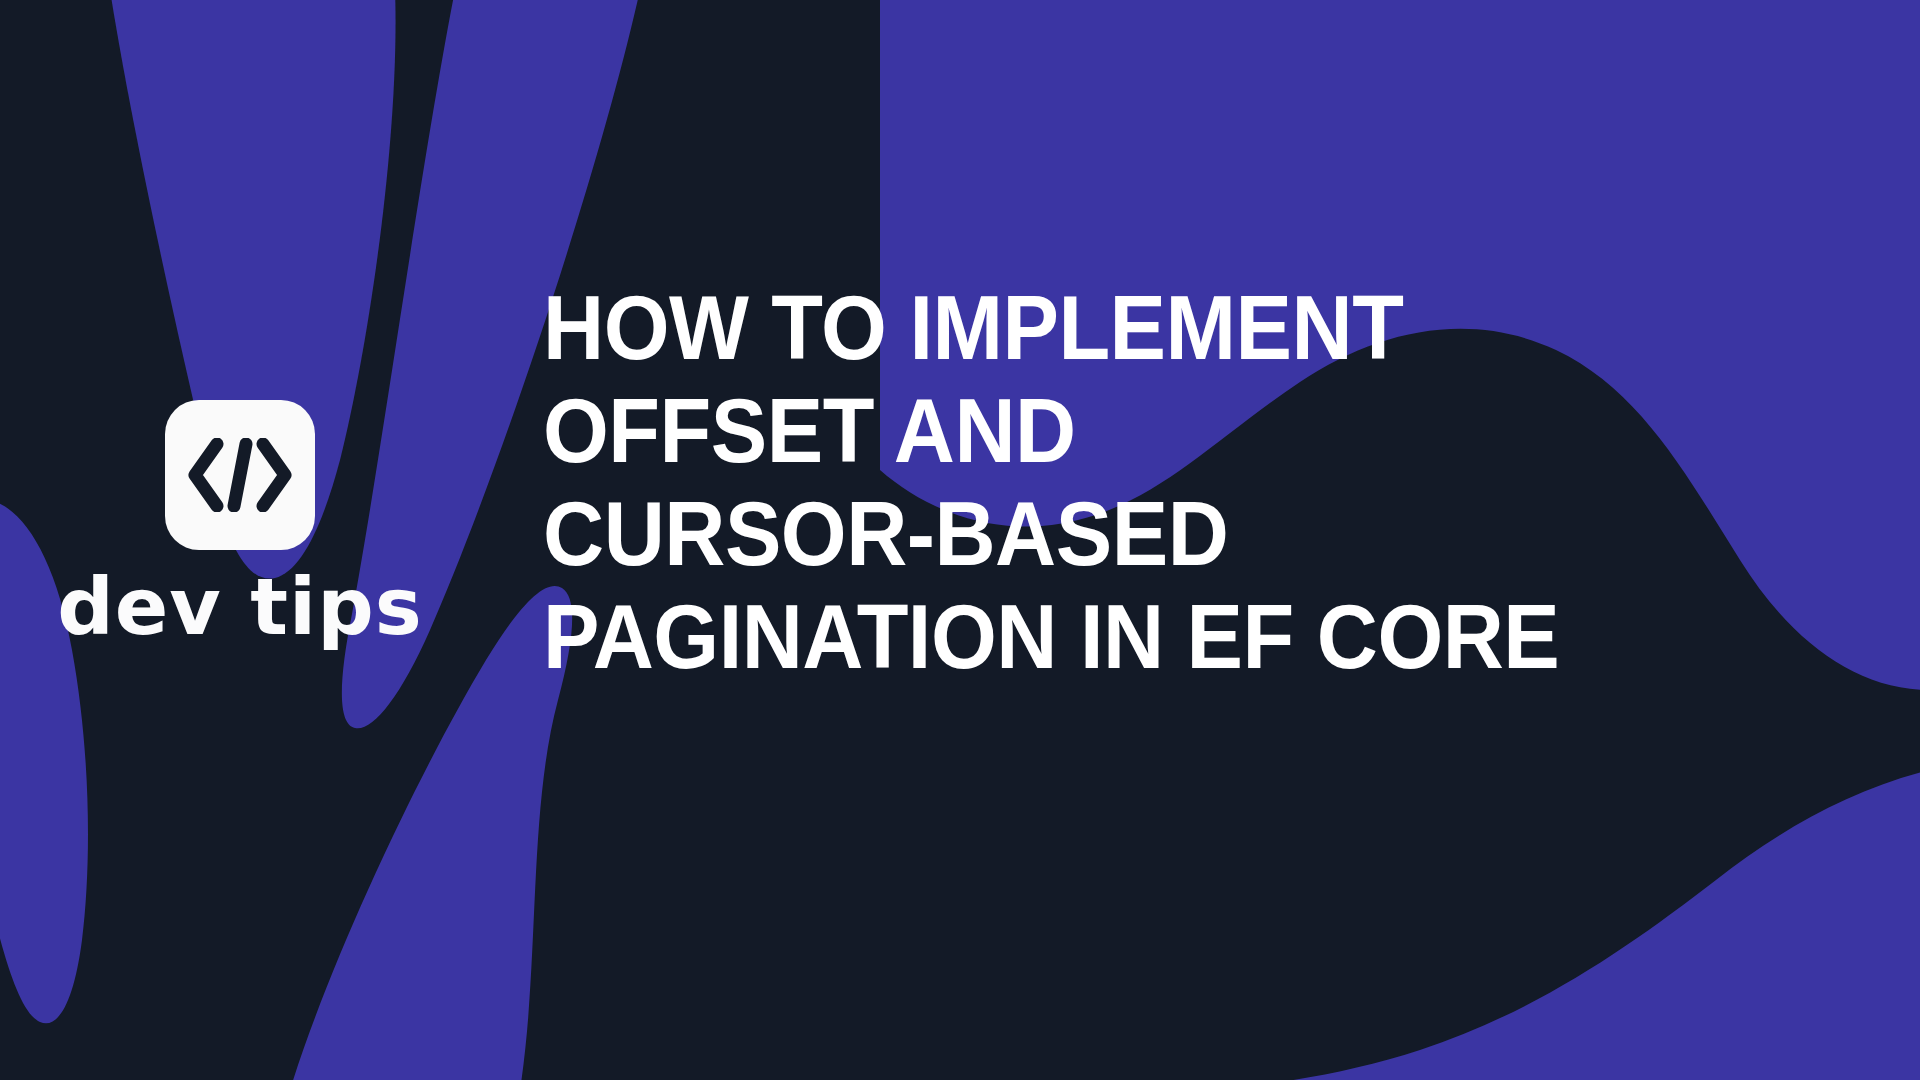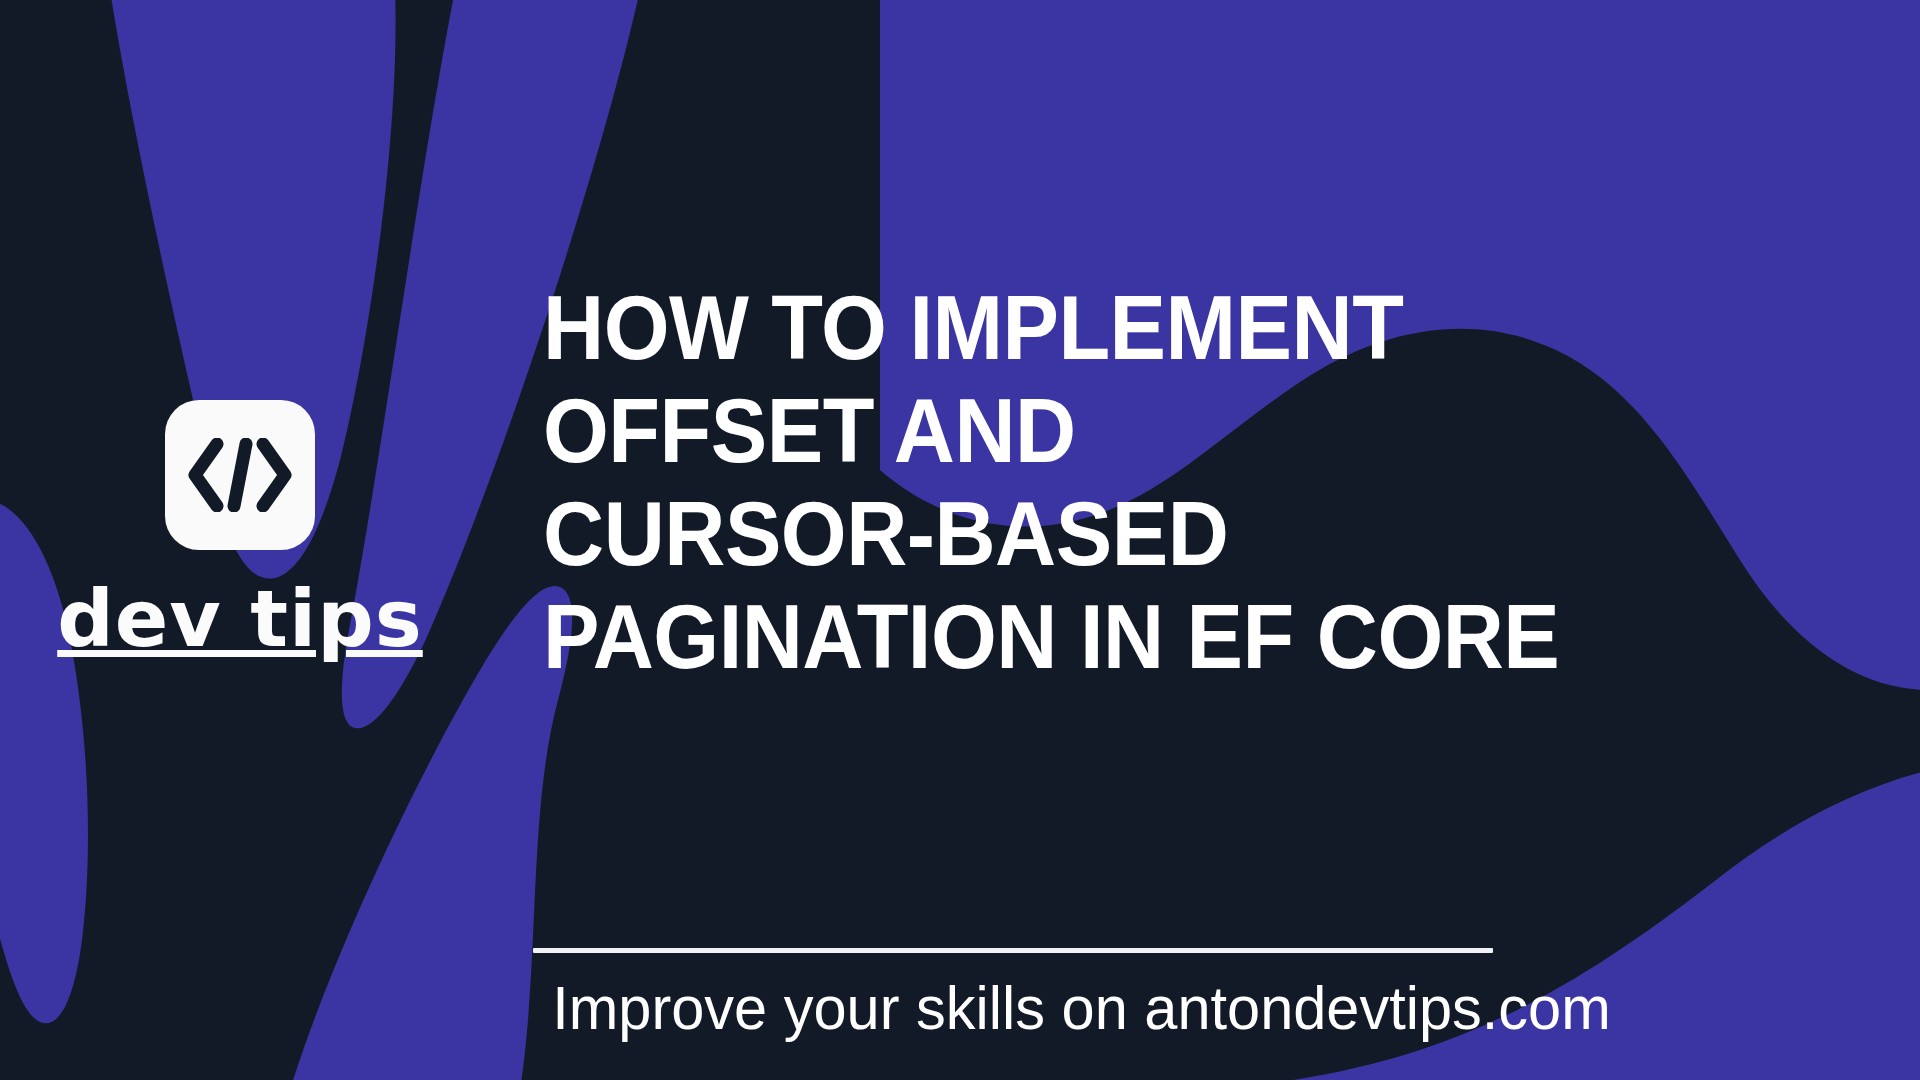--- a/index.html
+++ b/index.html
@@ -42,29 +42,28 @@
     height: 150px;
     border-radius: 34px;
     background: #FAFAFA;
     display: flex;
     align-items: center;
     justify-content: center;
     box-sizing: border-box;
   }
   #logo-mark svg { display: block; }
   #brand-wordmark {
-    margin-top: 30px;
+    margin-top: 18px;
     font-family: "DejaVu Sans", sans-serif;
     font-weight: bold;
     font-size: 79px;
     line-height: 1;
     letter-spacing: 1px;
     color: #FBFBFC;
     white-space: nowrap;
-    text-decoration: underline;
   }
 
   
   #headline {
     position: absolute;
     left: 543px;
     top: 277px;
     width: 1340px;
     margin: 0;
     font-family: "Liberation Sans", sans-serif;
@@ -140,18 +139,14 @@
     <div id="brand-wordmark">dev tips</div>
   </div>
 
   <h1 id="headline">
     <span class="line">HOW TO IMPLEMENT</span>
     <span class="line">OFFSET AND</span>
     <span class="line">CURSOR-BASED</span>
     <span class="line">PAGINATION IN EF CORE</span>
   </h1>
 
-  <div id="footer">
-    <div id="footer-rule"></div>
-    <div id="footer-tagline">Improve your skills on antondevtips.com</div>
-  </div>
 
 </div>
 
 </body></html>

